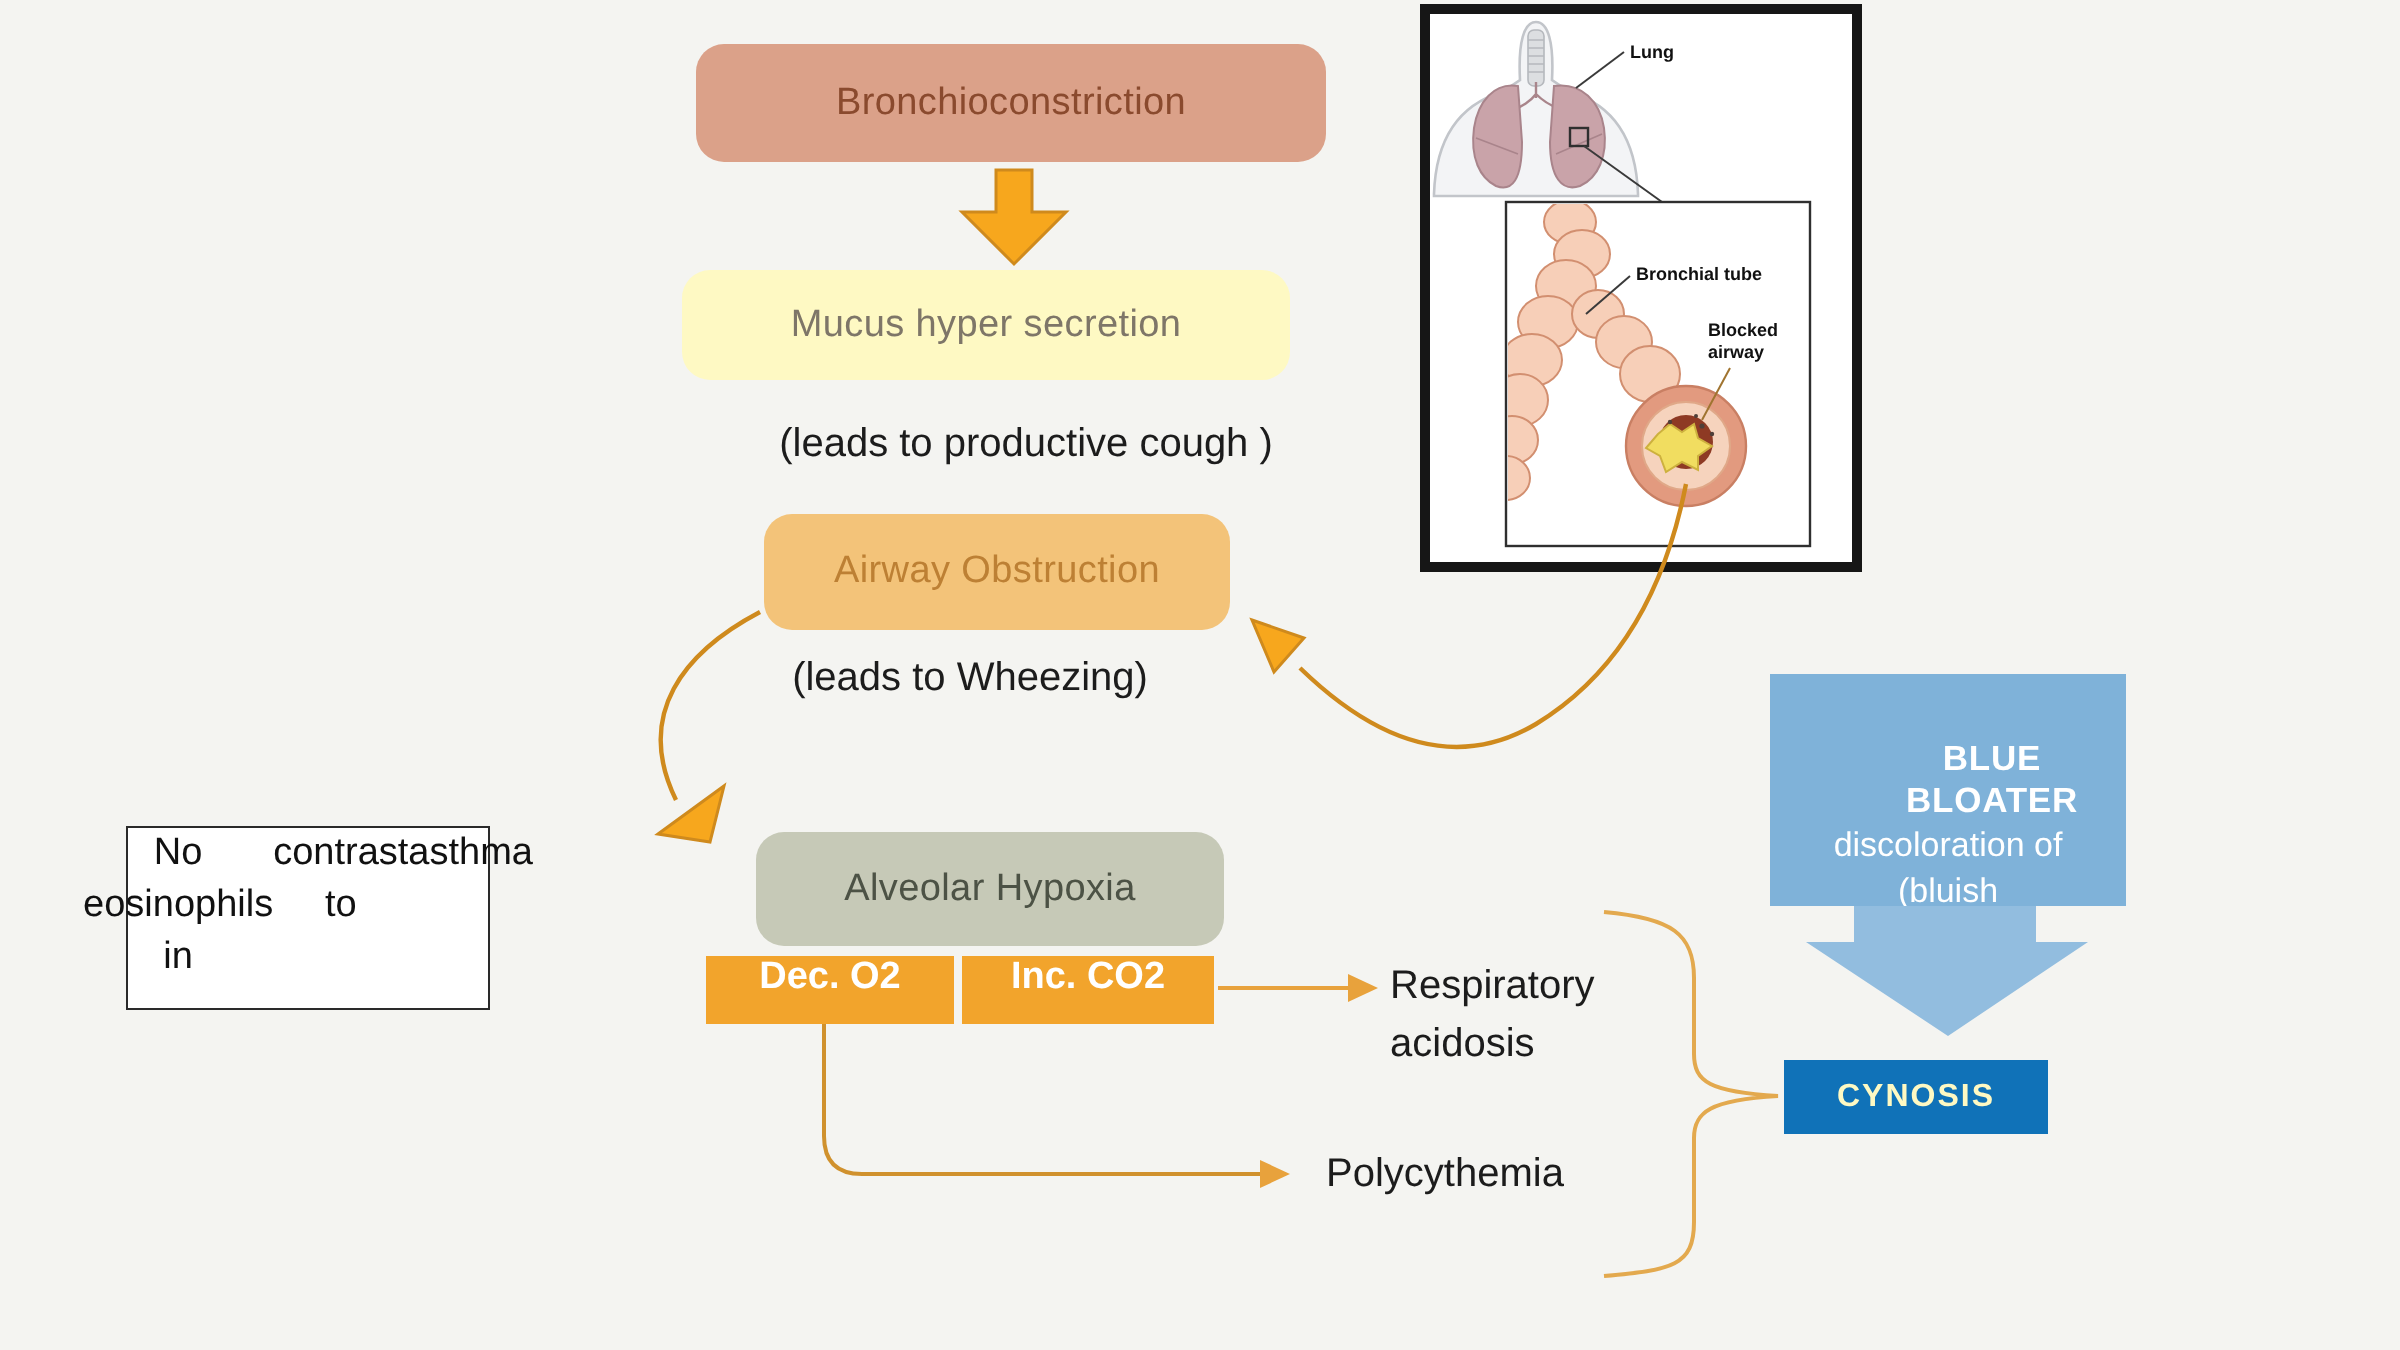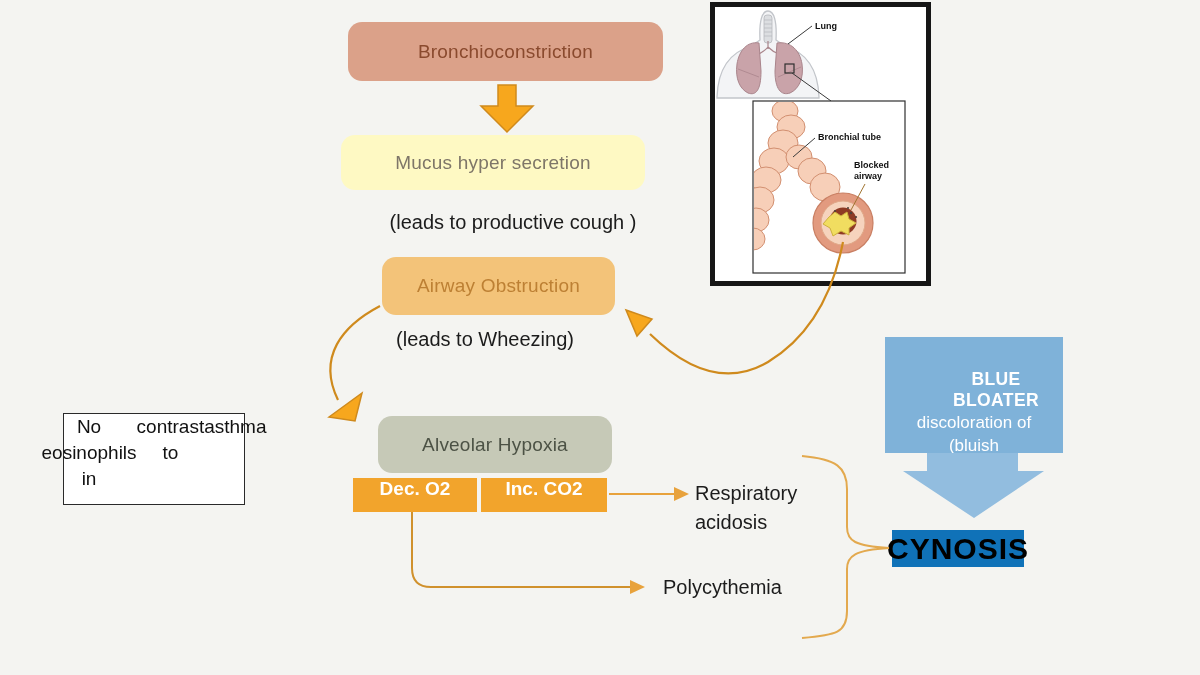--- a/index.html
+++ b/index.html
@@ -24,21 +24,21 @@
   .resp{left:695px;top:479px;line-height:29px;}
   .poly{left:663px;top:576px;}
   .note{position:absolute;left:63px;top:413px;width:180px;height:90px;background:#fff;
         border:1.5px solid #2a2a2a;color:#111;font-size:19px;line-height:26px;text-align:center;
         display:flex;flex-direction:row;justify-content:center;z-index:2;}
   .bloater{position:absolute;left:885px;top:337px;width:178px;height:116px;background:#7fb2d9;
            color:#fff;text-align:center;z-index:2;}
   .bloater .ttl{font-weight:bold;font-size:17.5px;margin-top:32px;letter-spacing:.4px;padding-left:44px;}
   .bloater .sub{font-size:17px;line-height:23px;}
   .cynosis{position:absolute;left:892px;top:530px;width:132px;height:37px;background:#1072b8;
-           color:#000000;font-weight:bold;font-size:30px;letter-spacing:1px;
+           color:#fef9c3;font-weight:bold;font-size:16px;letter-spacing:1px;
            display:flex;align-items:center;justify-content:center;z-index:2;}
   .overlay{position:absolute;left:0;top:0;z-index:3;pointer-events:none;}
   .figure{position:absolute;left:710px;top:2px;width:211px;height:274px;background:#fff;
           border:5px solid #161616;z-index:1;}
   .figure svg{display:block;}
   .figtext{font-family:"Liberation Sans", sans-serif;font-size:9px;fill:#111;}
 </style>
 </head>
 <body>
 

